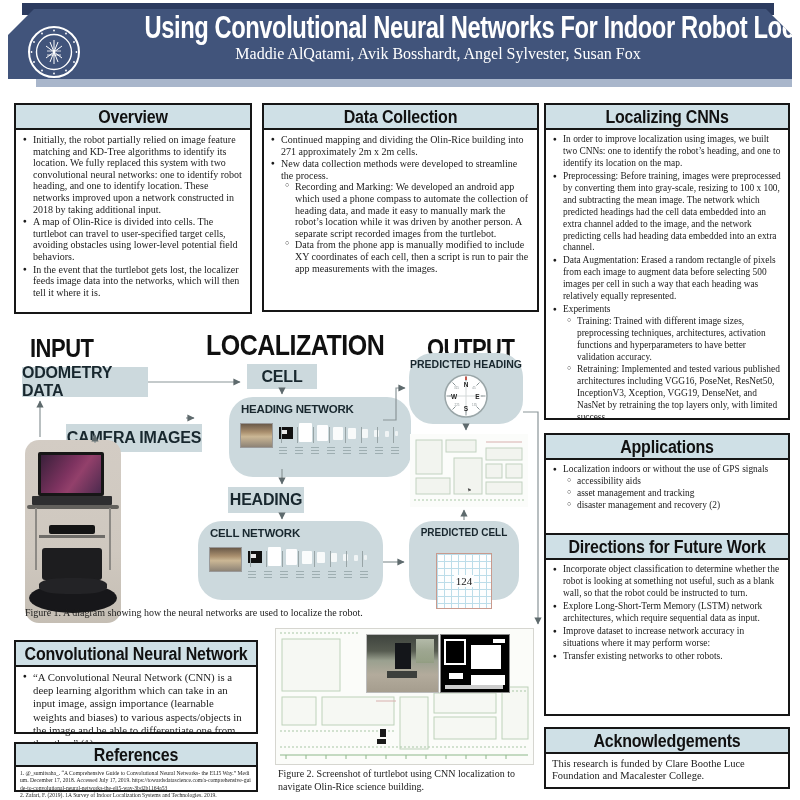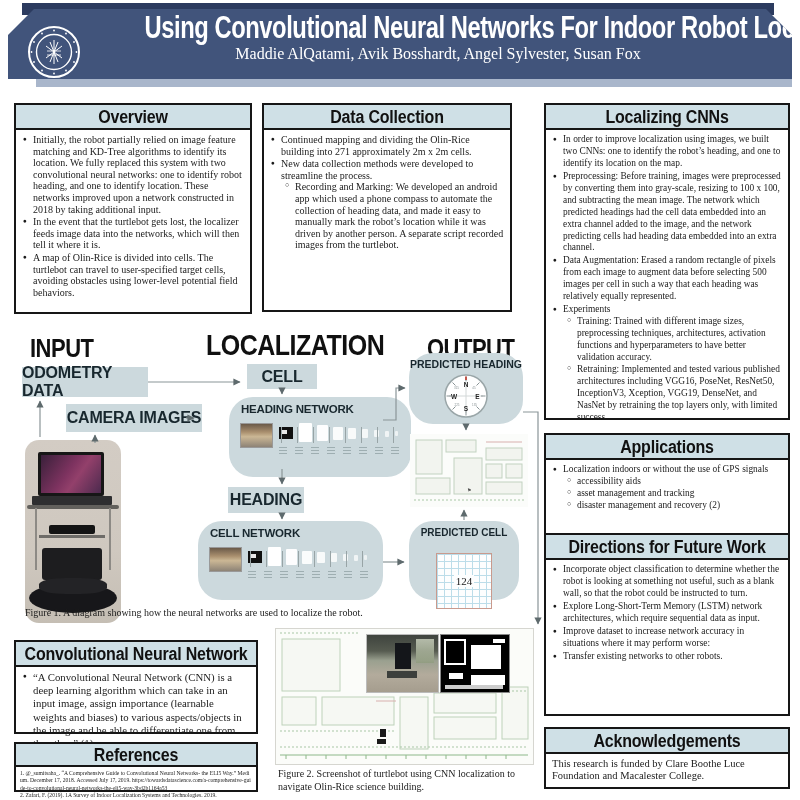--- a/index.html
+++ b/index.html
@@ -122,34 +122,35 @@
       <span class="hdr-title">Using Convolutional Neural Networks For Indoor Robot Localization</span>
       <div class="hdr-authors">Maddie AlQatami, Avik Bosshardt, Angel Sylvester, Susan Fox</div>
     </div>
   </div>
 
   <div class="box" style="left:14px; top:103px; width:238px; height:211px;">
     <div class="box-hd"><span>Overview</span></div>
     <div class="box-bd">
       <ul class="b">
         <li><span>Initially, the robot partially relied on image feature matching and KD-Tree algorithms to identify its location. We fully replaced this system with two convolutional neural networks: one to identify robot heading, and one to identify location. These networks improved upon a network constructed in 2018 by taking additional input.</span></li>
+        <li><span>A map of Olin-Rice is divided into cells. The turtlebot can travel to user-specified target cells, avoiding obstacles using lower-level potential field behaviors.</span></li>
         <li><span>In the event that the turtlebot gets lost, the localizer feeds image data into the networks, which will then tell it where it is.</span></li>
-        <li><span>A map of Olin-Rice is divided into cells. The turtlebot can travel to user-specified target cells, avoiding obstacles using lower-level potential field behaviors.</span></li>
-      </ul>
-    </div>
-  </div>
-
-  <div class="box" style="left:262px; top:103px; width:250px; height:209px;">
+      </ul>
+    </div>
+  </div>
+
+  <div class="box" style="left:262px; top:103px; width:277px; height:209px;">
     <div class="box-hd"><span>Data Collection</span></div>
     <div class="box-bd">
       <ul class="b">
         <li><span>Continued mapping and dividing the Olin-Rice building into 271 approximately 2m x 2m cells.</span></li>
         <li><span>New data collection methods were developed to streamline the process.</span>
           <ul class="s">
             <li><span>Recording and Marking: We developed an android app which used a phone compass to automate the collection of heading data, and made it easy to manually mark the robot’s location while it was driven by another person. A separate script recorded images from the turtlebot.</span></li>
+            <li><span>Data from the phone app is manually modified to include XY coordinates of each cell, then a script is run to pair the app measurements with the images.</span></li>
           </ul>
         </li>
       </ul>
     </div>
   </div>
 
   <div class="box" style="left:544px; top:103px; width:246px; height:317px;">
     <div class="box-hd"><span>Localizing CNNs</span></div>
     <div class="box-bd small-bd">
       <ul class="b">
@@ -215,21 +216,21 @@
       <div>2. Zafari, F. (2019). 1A Survey of Indoor Localization Systems and Technologies. 2019.</div>
     </div>
   </div>
 
   <div class="dlabel" style="left:30px; top:334px; font-size:22px;">INPUT</div>
   <div class="dlabel" style="left:206px; top:329px; font-size:25px;">LOCALIZATION</div>
   <div class="dlabel" style="left:427px; top:334px; font-size:22px;">OUTPUT</div>
 
   <div class="node" style="left:22px; top:367px; width:126px; height:30px;">ODOMETRY DATA</div>
   <div class="node" style="left:247px; top:364px; width:70px; height:25px;">CELL</div>
-  <div class="node" style="left:66px; top:404px; width:136px; height:28px;">CAMERA IMAGES</div>
+  <div class="node" style="left:66px; top:424px; width:136px; height:28px;">CAMERA IMAGES</div>
 
   <div class="photo">
     <div class="lap-screen"></div>
     <div class="lap-base"></div>
     <div class="tabletop"></div>
     <div class="pole" style="left:10px;"></div>
     <div class="pole" style="left:84px;"></div>
     <div class="kinect"></div>
     <div class="kshelf"></div>
     <div class="midbox"></div>

